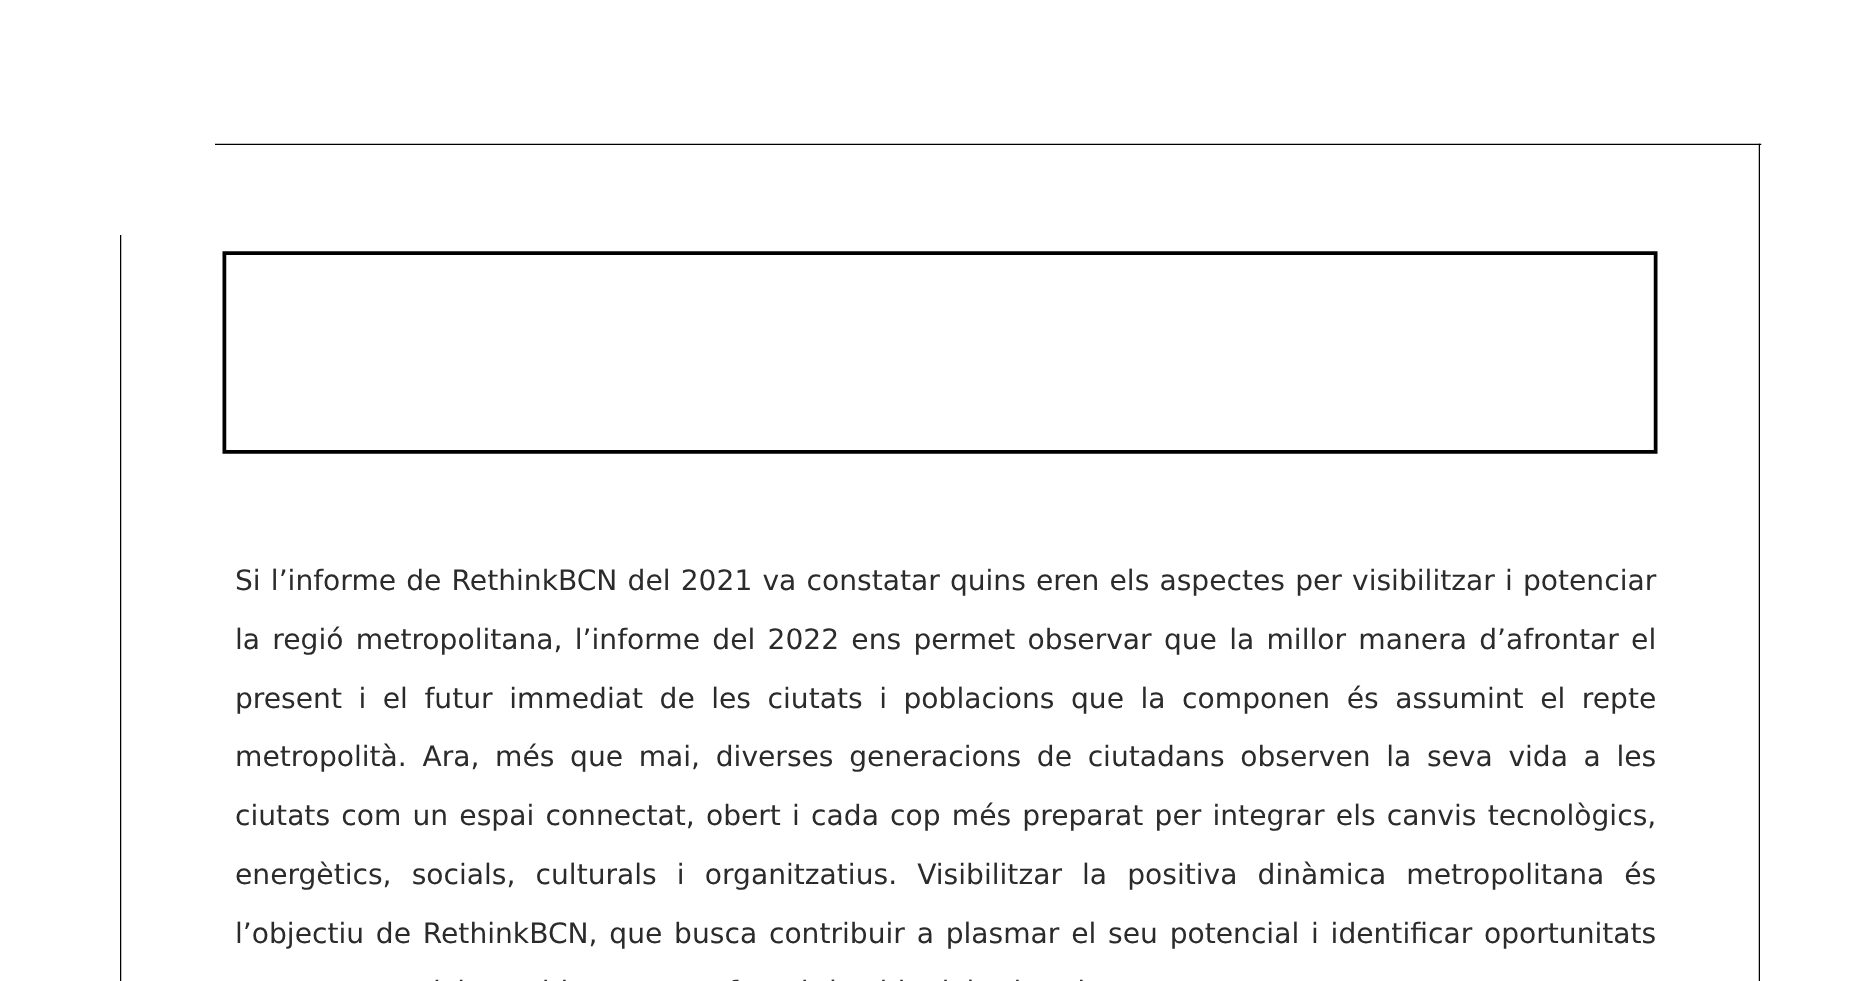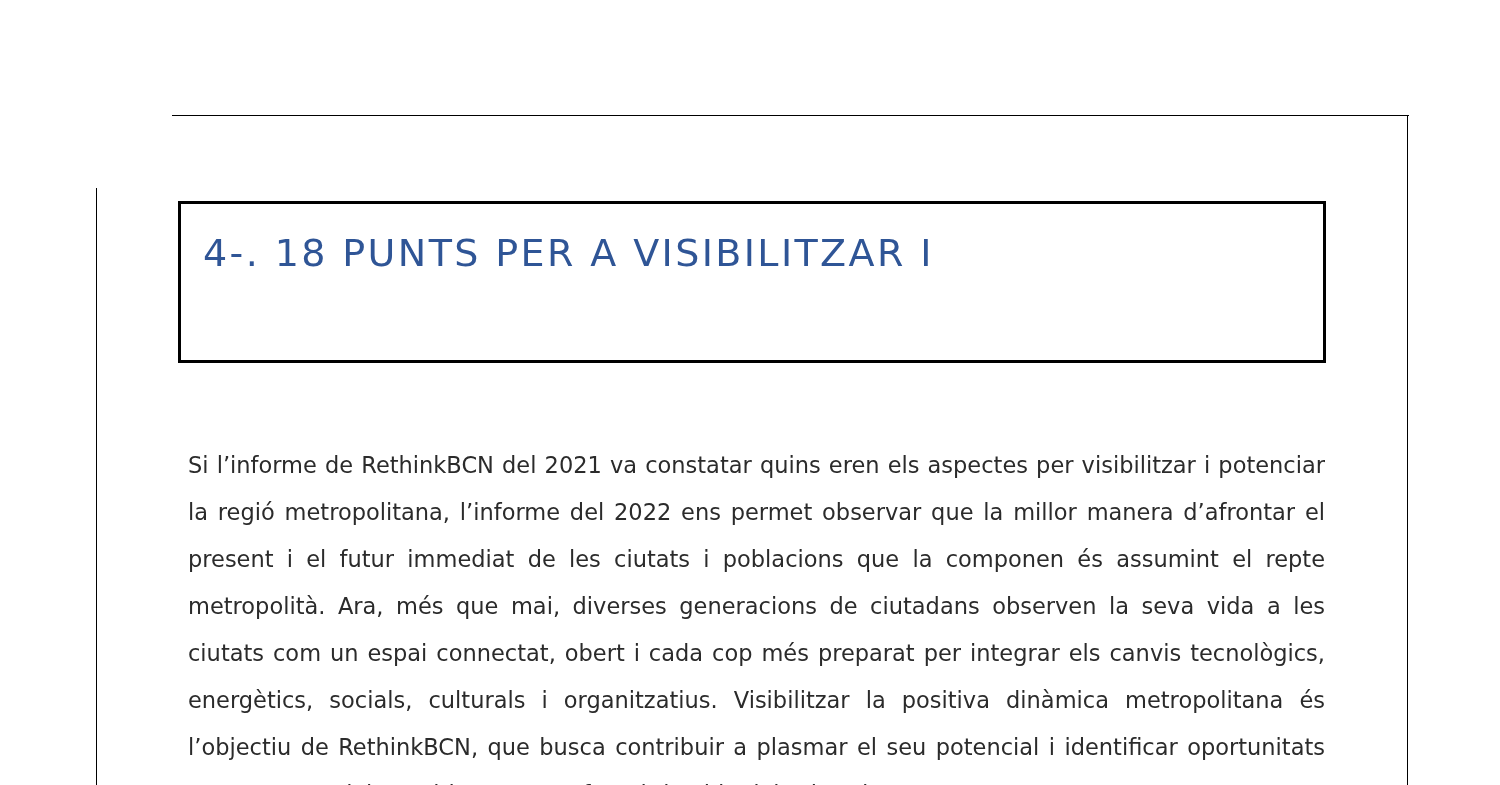--- a/index.html
+++ b/index.html
@@ -95,21 +95,20 @@
 <body>
 
 <div class="slide">
 
   <div class="rule-top"></div>
   <div class="rule-right"></div>
   <div class="rule-left"></div>
 
   <div class="title-box">
     <div class="title-inner">
-      <div class="title-line title-line-1">4-. 18 PUNTS PER A VISIBILITZAR I</div>
     </div>
   </div>
 
   <div class="body-block">
     <p class="body-par">Si l’informe de RethinkBCN del 2021 va constatar quins eren els aspectes per visibilitzar i potenciar la regió metropolitana, l’informe del 2022 ens permet observar que la millor manera d’afrontar el present i el futur immediat de les ciutats i poblacions que la componen és assumint el repte metropolità. Ara, més que mai, diverses generacions de ciutadans observen la seva vida a les ciutats com un espai connectat, obert i cada cop més preparat per integrar els canvis tecnològics, energètics, socials, culturals i organitzatius. Visibilitzar la positiva dinàmica metropolitana és l’objectiu de RethinkBCN, que busca contribuir a plasmar el seu potencial i identificar oportunitats que repercuteixin positivament a afavorir la vida dels ciutadans.</p>
   </div>
 
 </div>
 
 </body></html>

